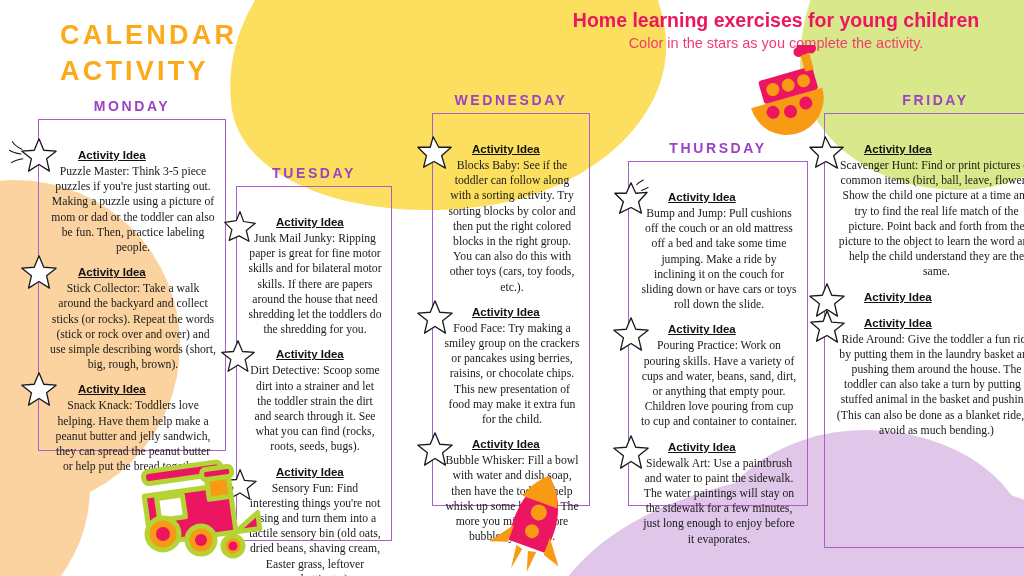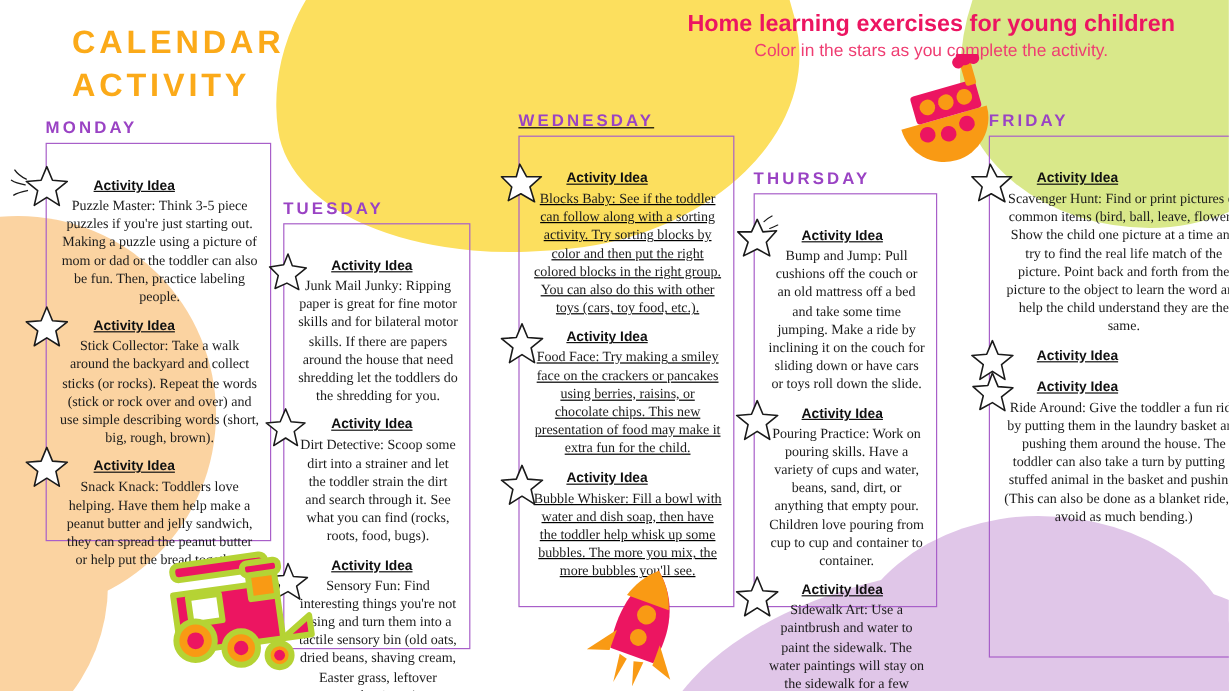--- a/index.html
+++ b/index.html
@@ -42,21 +42,21 @@
   }
   #subhead .sub{
     color:#ef3d72;font-size:14.5px;line-height:1.3;margin-top:2px;
     font-family:"Liberation Sans",sans-serif;
   }
 
   
   .daycol{position:absolute;}
   .daylabel{
     color:#9a43c4;font-size:14px;font-weight:bold;letter-spacing:2.6px;
-    text-transform:uppercase;text-align:left;
+    text-transform:uppercase;text-align:center;
     font-family:"Liberation Sans",sans-serif;
     margin-bottom:5px;white-space:nowrap;
   }
   .daybox{
     border:1.4px solid #a85fc9;background:transparent;
     box-sizing:border-box;padding:25px 9px 10px 11px;
   }
   .activity{position:relative;}
   .activity + .activity{margin-top:7px;}
   .act-title{
@@ -150,68 +150,68 @@
         <span class="act-title">Activity Idea</span>
         <div class="act-body">Junk Mail Junky: Ripping paper is great for fine motor skills and for bilateral motor skills. If there are papers around the house that need shredding let the toddlers do the shredding for you.</div>
       </div>
       <div class="activity">
         <span class="star" style="left:-28px;top:-6px;">
             <svg width="36" height="36" viewBox="0 0 40 40">
               <path d="M20 3 L25 15 L38 16 L28 24 L31 37 L20 30 L9 37 L12 24 L2 16 L15 15 Z" fill="#fff" stroke="#1a1a1a" stroke-width="1.4" stroke-linejoin="round"></path>
             </svg>
           </span>
         <span class="act-title">Activity Idea</span>
-        <div class="act-body">Dirt Detective: Scoop some dirt into a strainer and let the toddler strain the dirt and search through it. See what you can find (rocks, roots, food, bugs).</div>
+        <div class="act-body">Dirt Detective: Scoop some dirt into a strainer and let the toddler strain the dirt and search through it. See what you can find (rocks, roots, seeds, bugs).</div>
       </div>
       <div class="activity">
         <span class="star" style="left:-26px;top:4px;">
             <svg width="36" height="36" viewBox="0 0 40 40">
               <path d="M20 4 L25 16 L38 17 L28 25 L31 37 L20 30 L9 36 L12 24 L3 16 L16 15 Z" fill="#fff" stroke="#1a1a1a" stroke-width="1.4" stroke-linejoin="round"></path>
             </svg>
           </span>
         <span class="act-title">Activity Idea</span>
         <div class="act-body">Sensory Fun: Find interesting things you're not using and turn them into a tactile sensory bin (old oats, dried beans, shaving cream, Easter grass, leftover spaghetti, etc.).</div>
       </div>
     </div>
   </div>
 
-  <div class="daycol" id="col-wednesday" style="left:432px;top:92px;width:180px;text-decoration:underline;">
+  <div class="daycol" id="col-wednesday" style="left:432px;top:92px;width:158px;">
     <div class="daylabel">Wednesday</div>
     <div class="daybox" style="height:393px;">
       <div class="activity">
         <span class="star" style="left:-28px;top:-6px;">
             <svg width="38" height="38" viewBox="0 0 40 40">
               <path d="M18 4 L24 15 L37 15 L27 24 L31 37 L19 30 L8 36 L11 24 L2 15 L15 15 Z" fill="#fff" stroke="#1a1a1a" stroke-width="1.4" stroke-linejoin="round"></path>
             </svg>
           </span>
         <span class="act-title">Activity Idea</span>
-        <div class="act-body">Blocks Baby: See if the toddler can follow along with a sorting activity. Try sorting blocks by color and then put the right colored blocks in the right group. You can also do this with other toys (cars, toy food, etc.).</div>
+        <div class="act-body">Blocks Baby: See if the toddler can follow along with a sorting activity. Try sorting blocks by color and then put the right colored blocks in the right group. You can also do this with other toys (cars, toy foods, etc.).</div>
       </div>
       <div class="activity">
         <span class="star" style="left:-28px;top:-4px;">
             <svg width="38" height="38" viewBox="0 0 40 40">
               <path d="M20 3 L25 15 L38 16 L28 24 L31 37 L20 30 L9 37 L12 24 L2 16 L15 15 Z" fill="#fff" stroke="#1a1a1a" stroke-width="1.4" stroke-linejoin="round"></path>
             </svg>
           </span>
         <span class="act-title">Activity Idea</span>
-        <div class="act-body">Food Face: Try making a smiley face on the crackers or pancakes using berries, raisins, or chocolate chips. This new presentation of  food may make it extra fun for the child.</div>
+        <div class="act-body">Food Face: Try making a smiley group on the crackers or pancakes using berries, raisins, or chocolate chips. This new presentation of  food may make it extra fun for the child.</div>
       </div>
       <div class="activity">
         <span class="star" style="left:-28px;top:-4px;">
             <svg width="38" height="38" viewBox="0 0 40 40">
               <path d="M20 3 L25 15 L38 16 L28 24 L31 37 L20 30 L9 37 L12 24 L2 16 L15 15 Z" fill="#fff" stroke="#1a1a1a" stroke-width="1.4" stroke-linejoin="round"></path>
             </svg>
           </span>
         <span class="act-title">Activity Idea</span>
         <div class="act-body">Bubble Whisker: Fill a bowl with water and dish soap, then have the toddler help whisk up some bubbles. The more you mix, the more bubbles you'll see.</div>
       </div>
     </div>
   </div>
 
-  <div class="daycol" id="col-thursday" style="left:628px;top:140px;width:153px;">
+  <div class="daycol" id="col-thursday" style="left:628px;top:140px;width:180px;">
     <div class="daylabel">Thursday</div>
     <div class="daybox" style="height:345px;">
       <div class="activity">
         <span class="star" style="left:-28px;top:-8px;">
             <svg width="38" height="38" viewBox="0 0 40 40">
               <path d="M20 4 L25 15 L37 14 L28 24 L31 36 L20 30 L8 36 L12 24 L3 15 L15 15 Z" fill="#fff" stroke="#1a1a1a" stroke-width="1.4" stroke-linejoin="round"></path>
               <path d="M26 6 C29 3 31 2 33 1 M31 12 C34 11 36 10 38 9" fill="none" stroke="#1a1a1a" stroke-width="1.1" stroke-linecap="round"></path>
             </svg>
           </span>
         <span class="act-title">Activity Idea</span>

